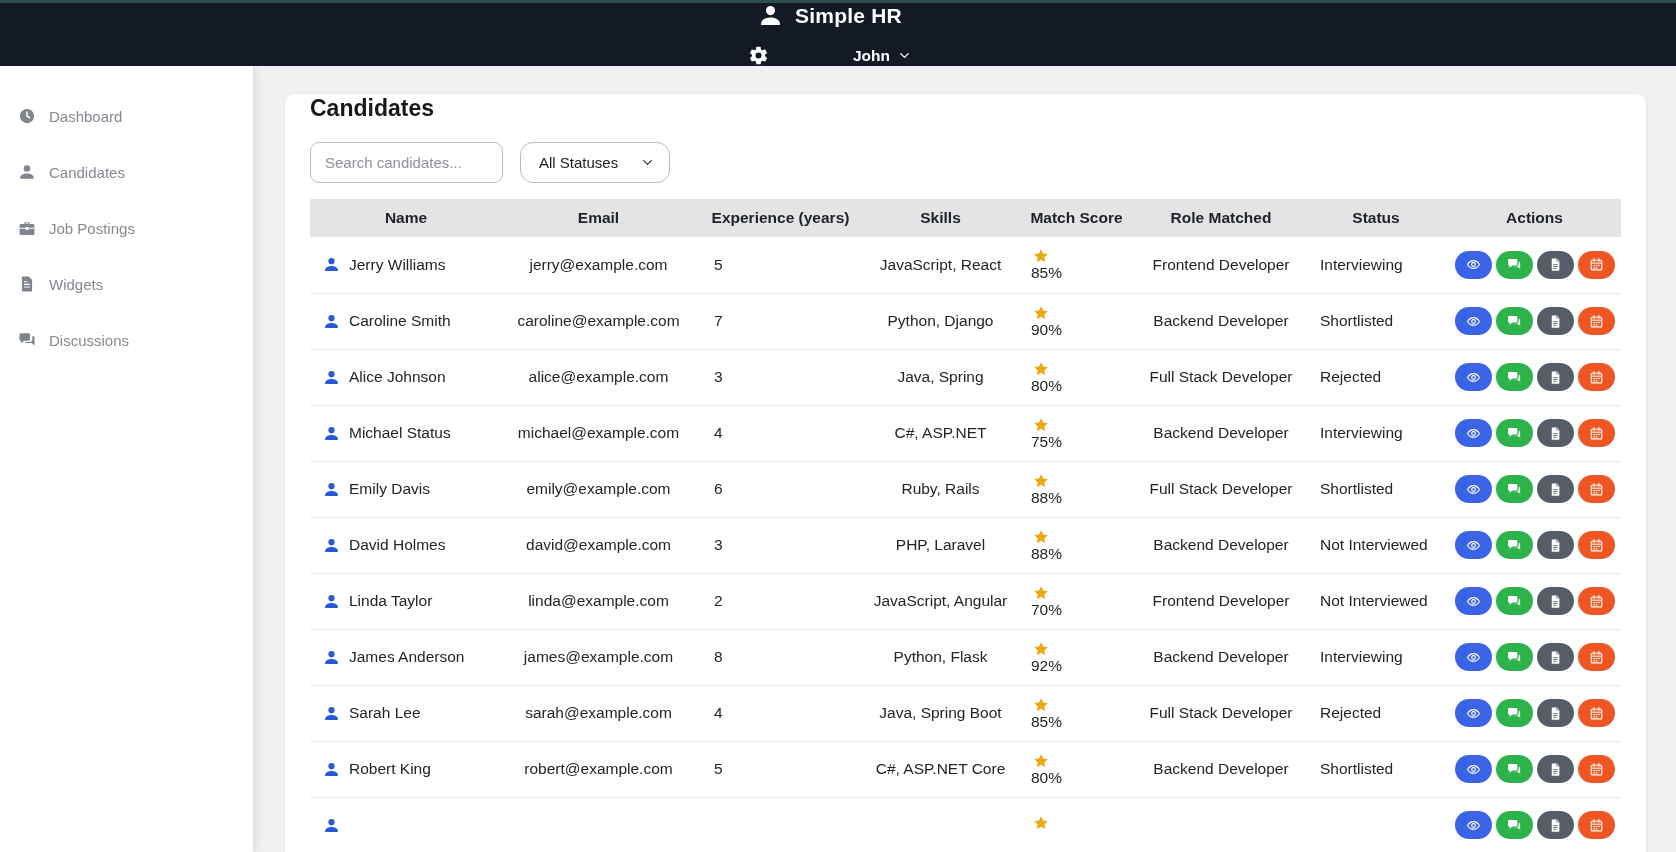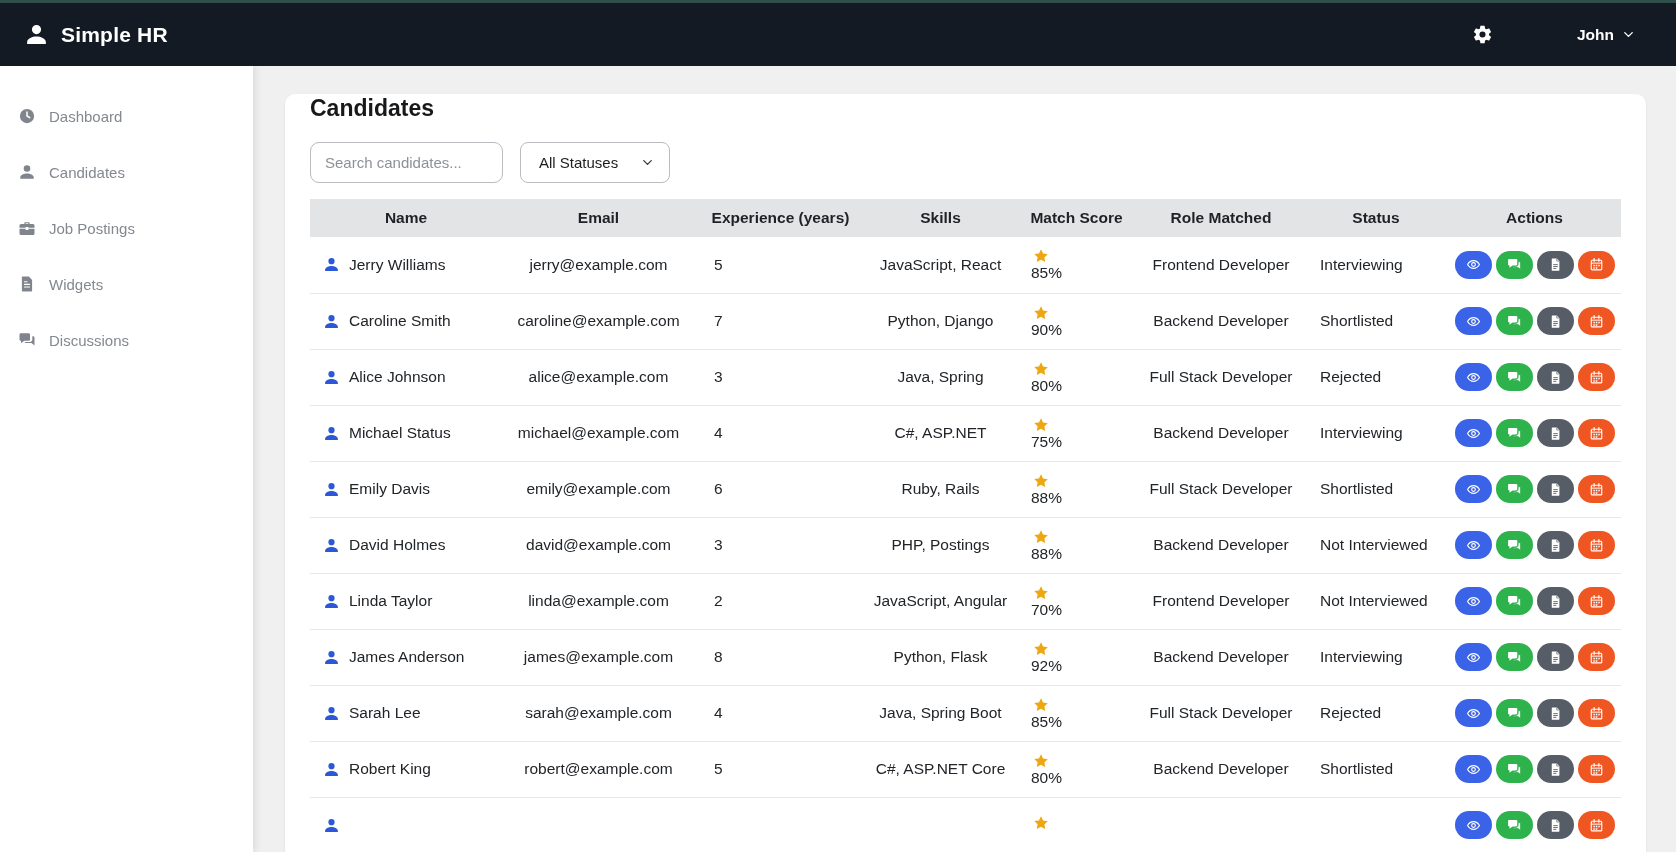--- a/index.html
+++ b/index.html
@@ -4,21 +4,21 @@
 <style>
   * { box-sizing: border-box; margin: 0; padding: 0; }
   html, body { width: 1676px; height: 852px; overflow: hidden; }
   body { font-family: "Liberation Sans", "DejaVu Sans", sans-serif; background: #f0f0f1; }
 
   .app { display: grid; grid-template-columns: 253px 1423px; grid-template-rows: 66px 786px; width: 1676px; height: 852px; }
 
   
   .navbar { grid-column: 1 / -1; background: #141a24; border-top: 3px solid #2e4f4a;
             display: flex; align-items: center; justify-content: space-between;
-            padding: 0 40px 0 24px; color: #fff; }
+            padding: 0 40px 0 24px; color: #fff; flex-direction: column; }
   .brand { display: flex; align-items: center; gap: 12px; cursor: pointer; }
   .brand .icon { width: 25px; height: 25px; color: #fff; }
   .brand-text { font-size: 21px; font-weight: 700; letter-spacing: .2px; }
   .nav-right { display: flex; align-items: center; gap: 44px; }
   .nav-right .gear { width: 21px; height: 21px; color: #fff; cursor: pointer; }
   .user-menu { display: flex; align-items: center; gap: 7px; cursor: pointer; font-size: 15.5px; font-weight: 600; margin-left: 40px; }
   .user-menu .chev { width: 15px; height: 15px; color: #fff; }
 
   
   .sidebar { background: #ffffff; box-shadow: 2px 0 8px rgba(0,0,0,.10); z-index: 2; padding-top: 22px; }
@@ -30,21 +30,21 @@
   .main { background: #f0f0f1; overflow: hidden; }
   .card { background: #fff; border-radius: 10px; margin: 28px 30px 0 32px; width: 1361px;
           box-shadow: 0 1px 3px rgba(0,0,0,.08); padding-bottom: 40px; }
   .card h1 { font-size: 23px; font-weight: 700; color: #17181a; margin: 28px 0 0 25px; line-height: 28px; }
 
   .controls { display: flex; gap: 17px; margin: 20px 0 0 25px; }
   .search { width: 193px; height: 41px; border: 1px solid #b9bcc0; border-radius: 9px;
             padding: 0 14px; font-size: 15px; color: #333; outline: none;
             font-family: "Liberation Sans", sans-serif; }
   .search::placeholder { color: #8d9197; }
-  .select { width: 150px; height: 41px; border: 1px solid #b9bcc0; border-radius: 8px;
+  .select { width: 150px; height: 41px; border: 1px solid #b9bcc0; border-radius: 13px;
             display: flex; align-items: center; justify-content: space-between;
             padding: 0 14px 0 18px; font-size: 15px; color: #1c1d1f; cursor: pointer; background: #fff; }
   .select .icon { width: 15px; height: 15px; color: #3c3e41; }
 
   
   .tbl { table-layout: fixed; width: 1311px; border-collapse: collapse; margin: 16px 25px 0 25px; }
   .tbl th { background: #e3e4e6; height: 38px; font-size: 15.5px; font-weight: 700; color: #1e2125; text-align: center; }
   .tbl td { height: 56px; border-bottom: 1px solid #e7e8ea; font-size: 15.5px; color: #212529; text-align: center; }
   td.c0 { text-align: left; padding-left: 13px; }
   td.c2 { text-align: left; padding-left: 19px; }
@@ -534,21 +534,21 @@
                   <span class="icon">
                     <svg viewBox="0 0 24 24">
                       <path fill="currentColor" d="M12 11.7a4.4 4.4 0 1 0 0-8.8 4.4 4.4 0 0 0 0 8.8zm0 2.3c-3.7 0-9 1.9-9 5.4V21h18v-1.6c0-3.5-5.3-5.4-9-5.4z"></path>
                     </svg>
                   </span>
                   <span>David Holmes</span>
                 </div>
               </td>
               <td class="c1">david@example.com</td>
               <td class="c2">3</td>
-              <td class="c3">PHP, Postings</td>
+              <td class="c3">PHP, Laravel</td>
               <td class="c4"><div class="match-wrap">
                   <span class="icon">
                     <svg viewBox="0 0 24 24">
                       <path fill="currentColor" d="M12 1.8l3.1 6.4 7 1-5 4.9 1.2 6.9-6.3-3.3-6.3 3.3L6.9 14l-5-4.9 7-1L12 1.8z"></path>
                     </svg>
                   </span>
                   <span>88%</span>
                 </div></td>
               <td class="c5">Backend Developer</td>
               <td class="c6">Not Interviewed</td>

